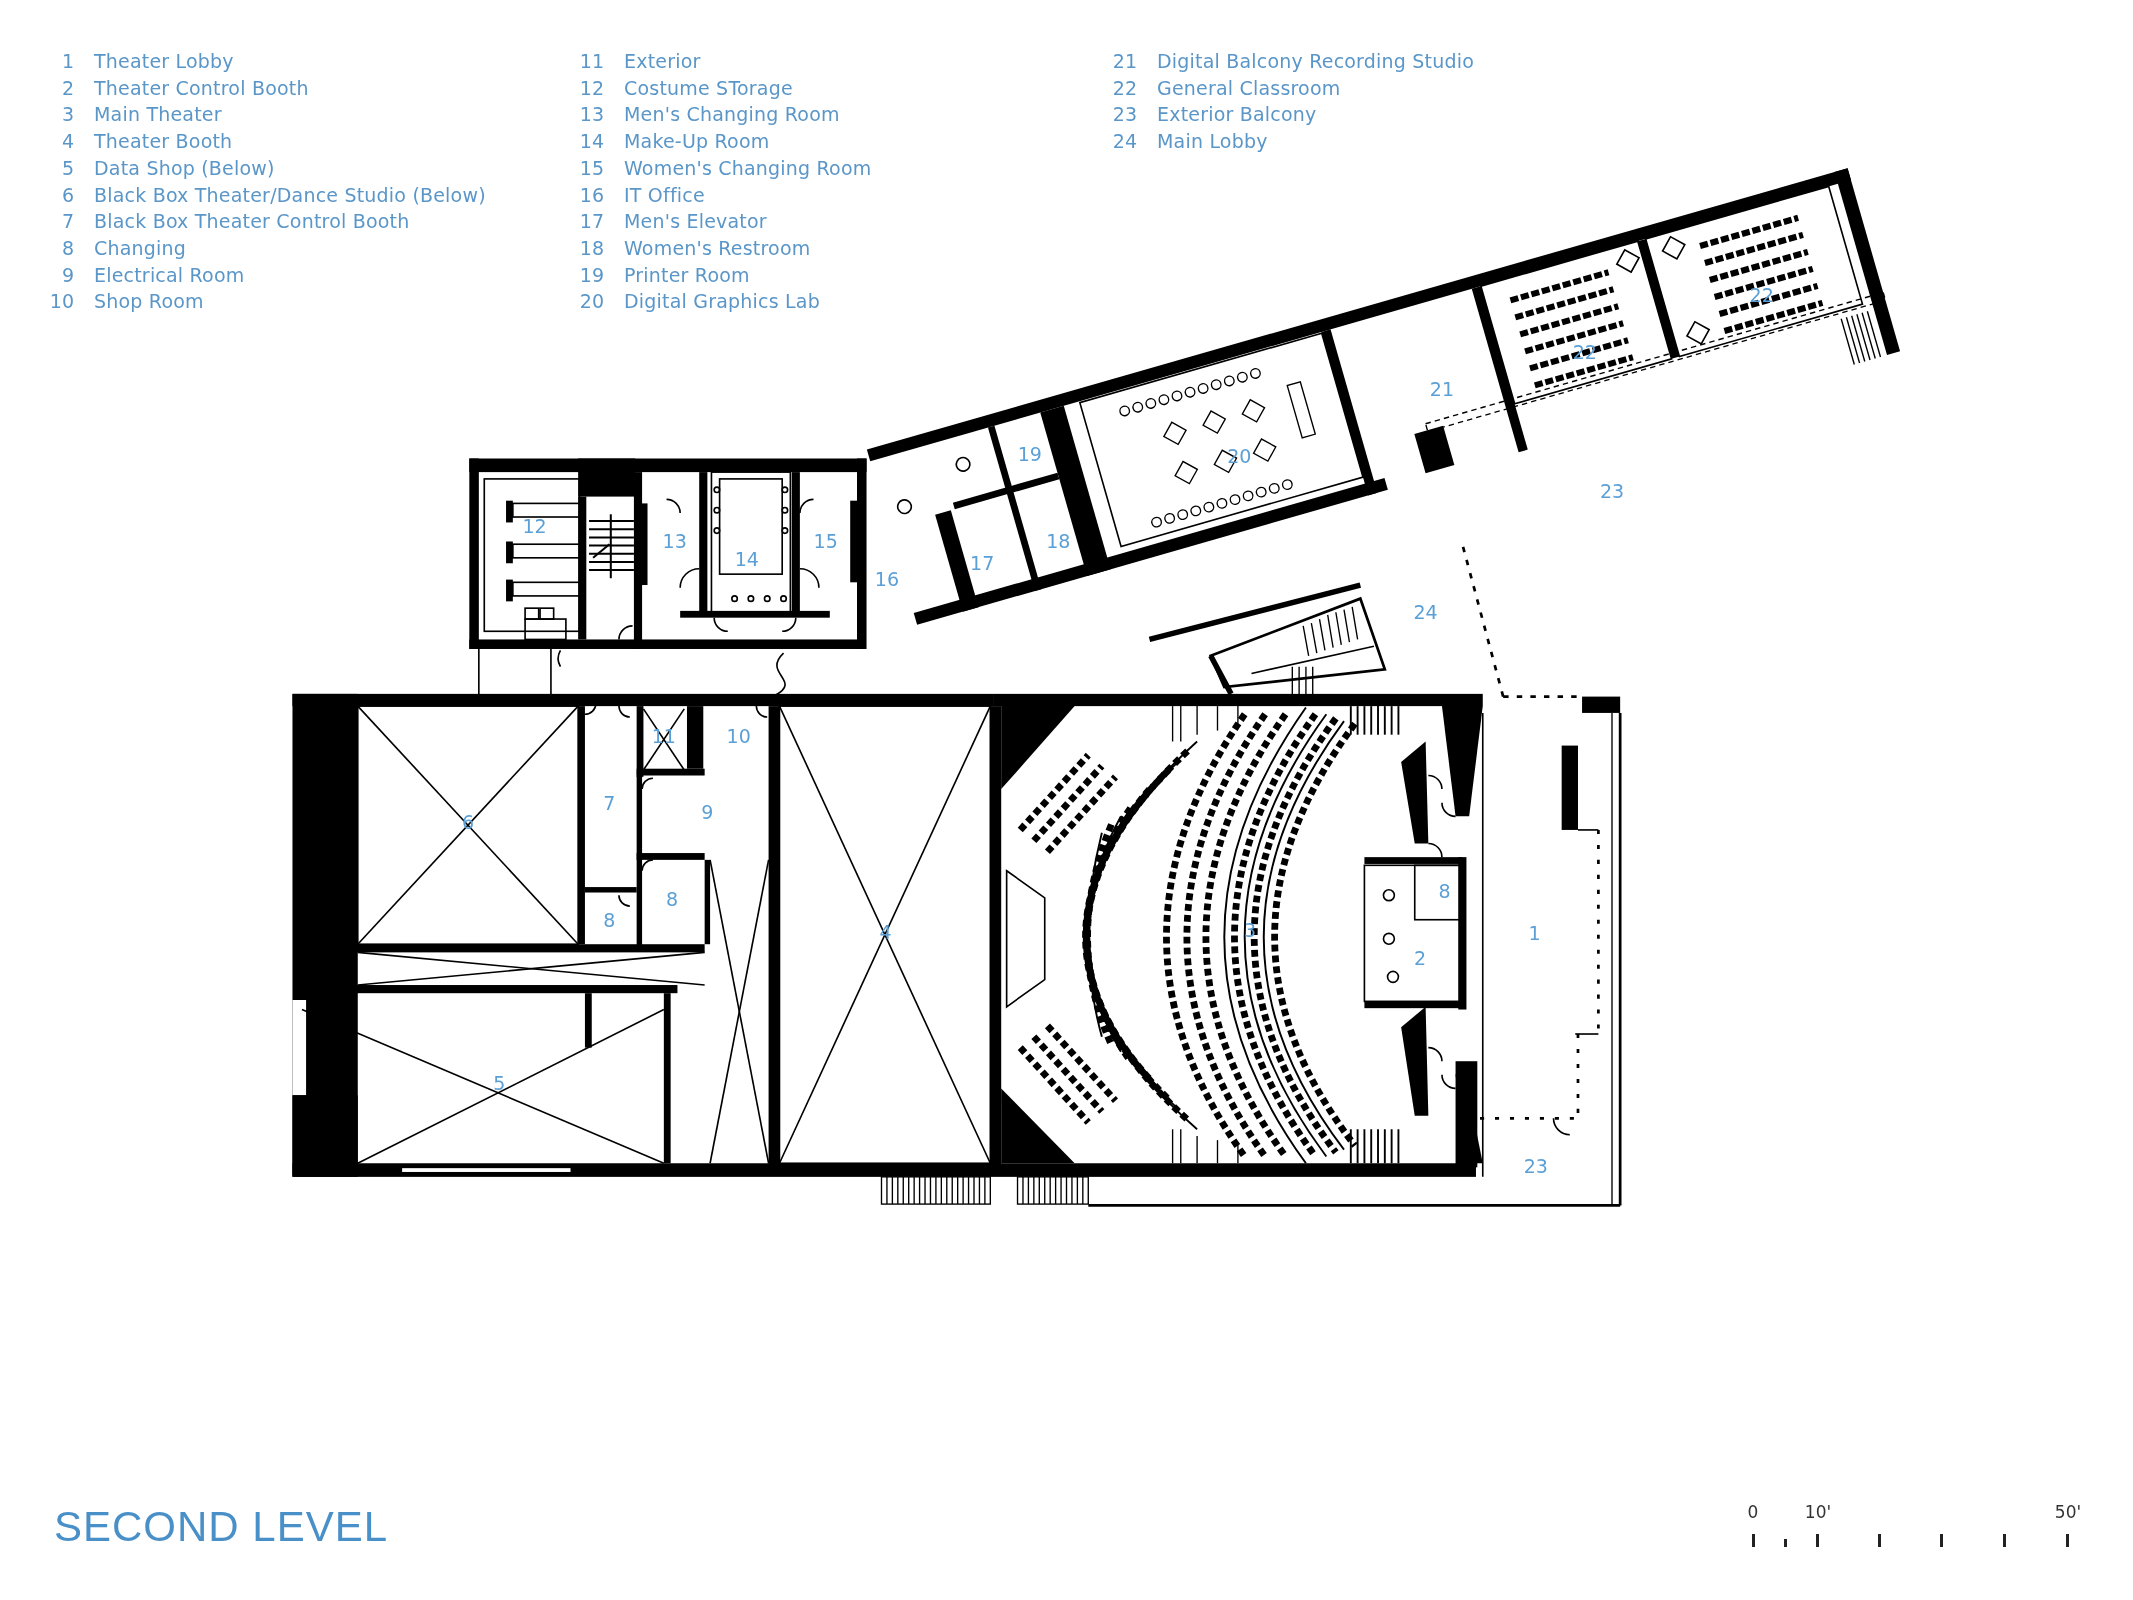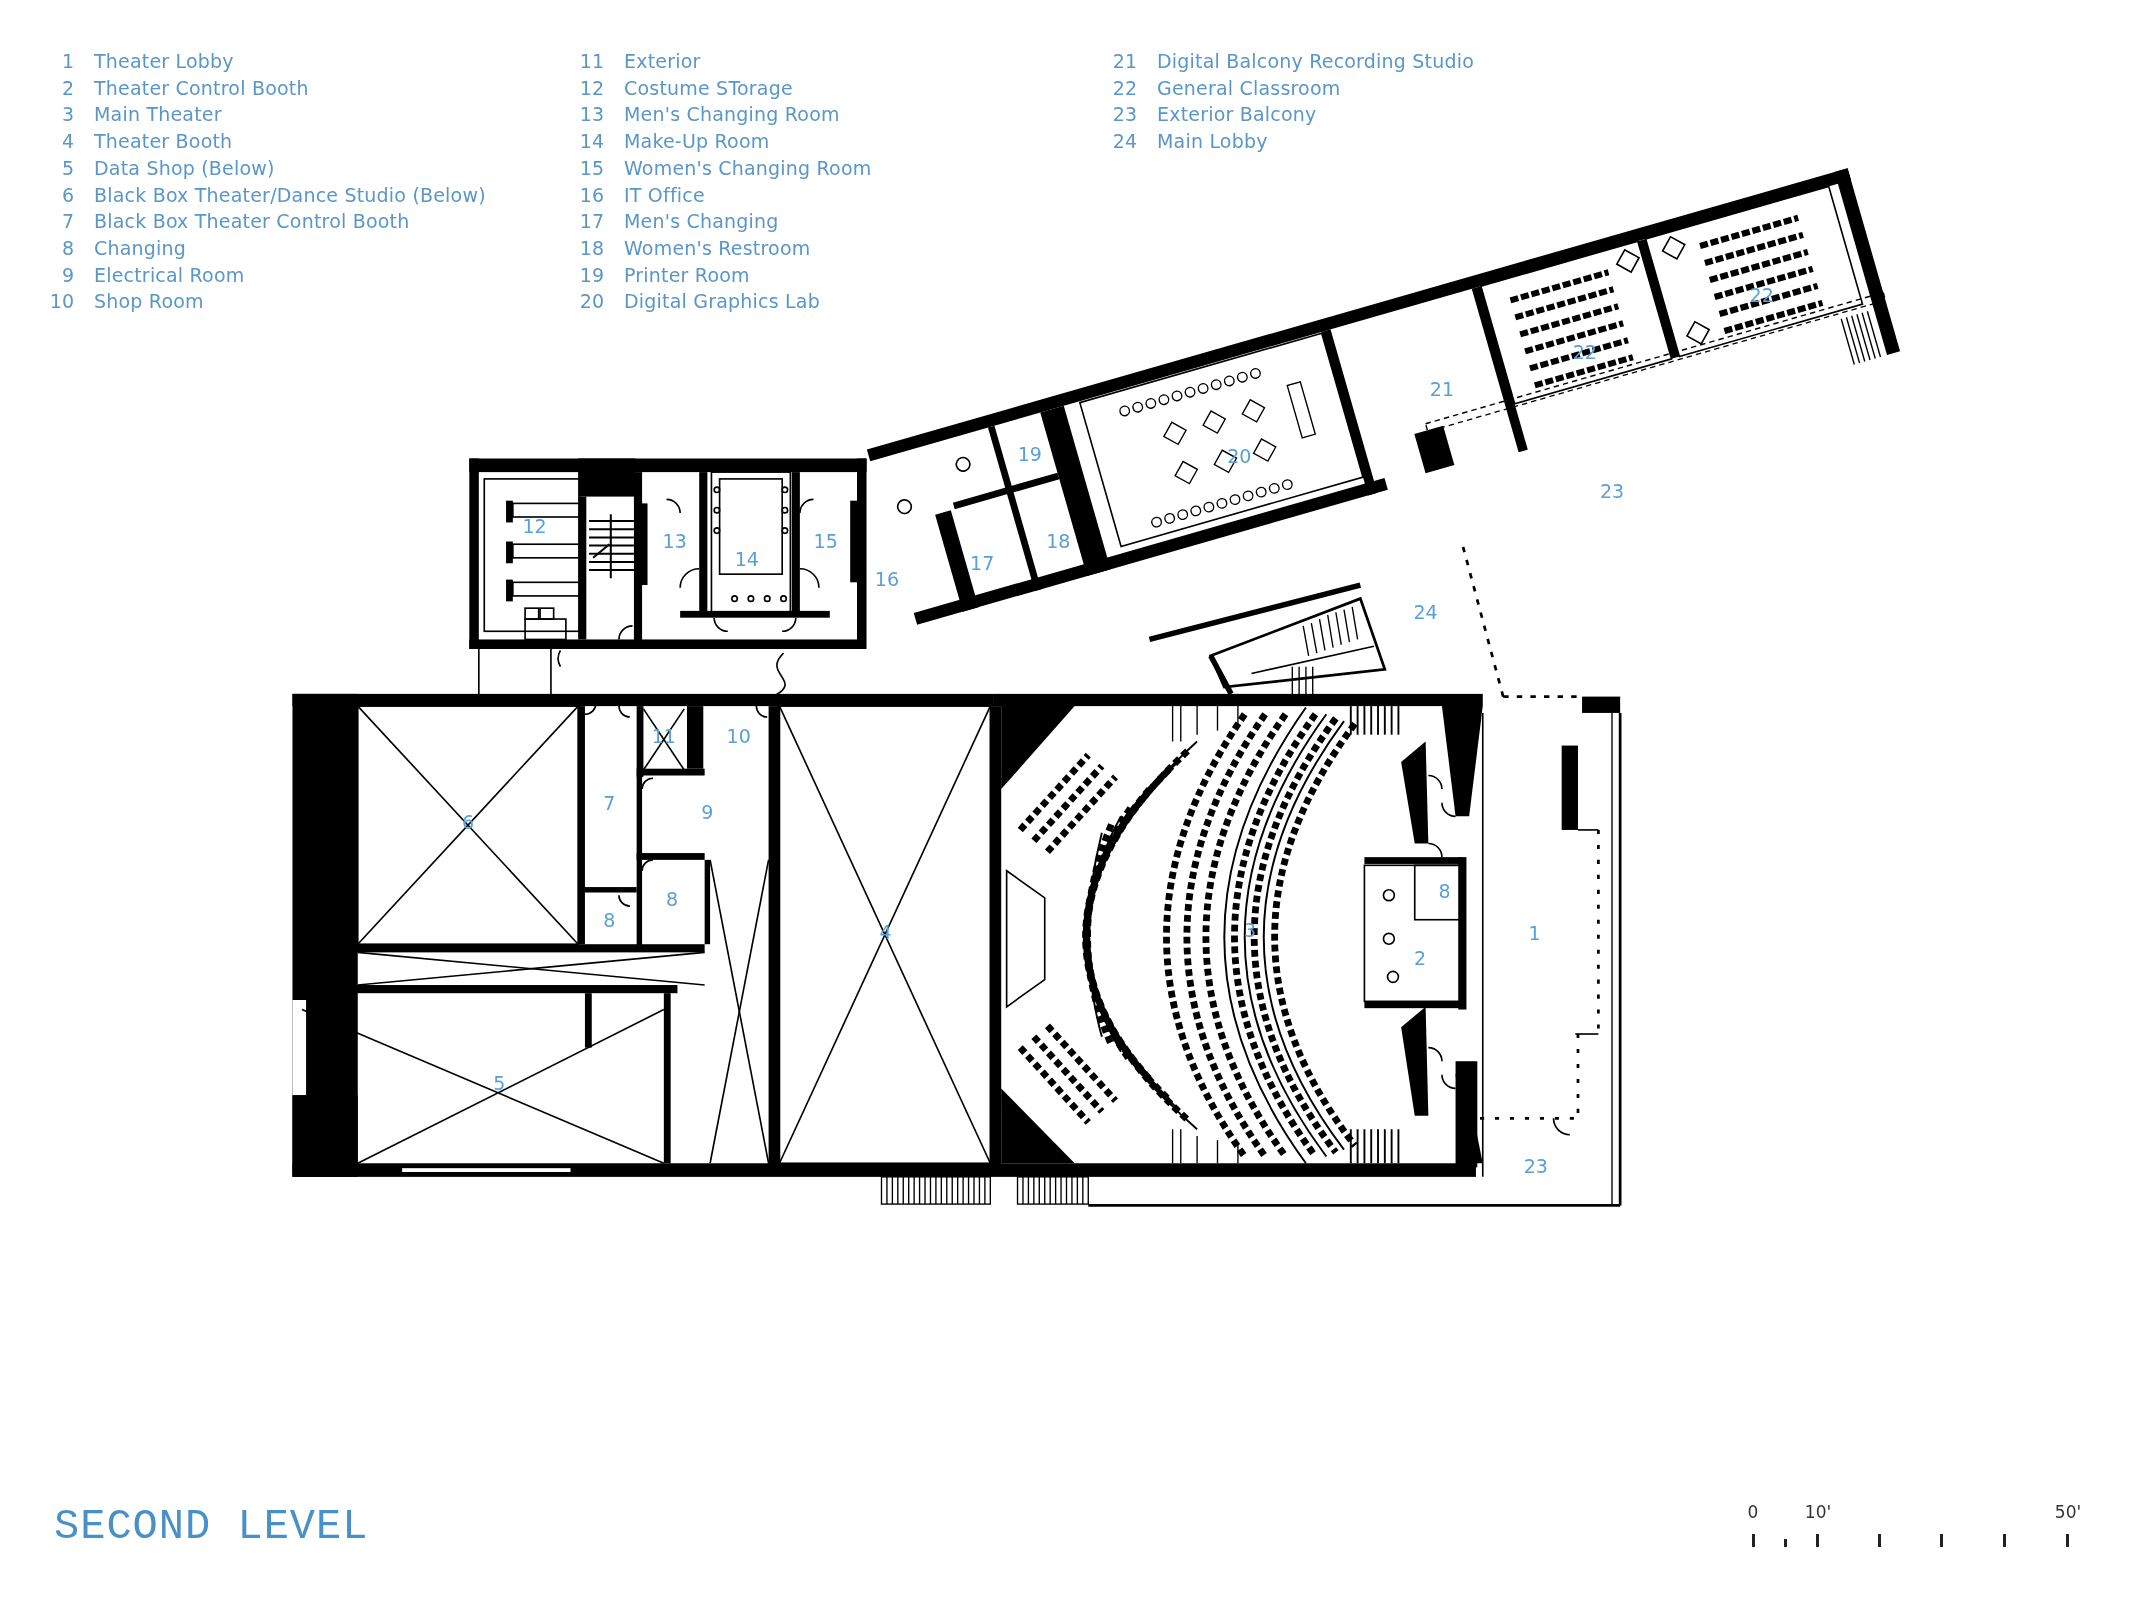--- a/index.html
+++ b/index.html
@@ -8,21 +8,21 @@
   .legend { position: absolute; font-family: "DejaVu Sans", sans-serif; font-size: 19px;
             color: #5a96c8; line-height: 26.7px; }
   .legend-row { display: flex; white-space: nowrap; }
   .legend-num { width: 34px; text-align: right; padding-right: 20px; color: #5a96c8; }
   .legend-label { color: #5a96c8; letter-spacing: 0.2px; text-align: right; }
   #legend-col-1 { left: 40px; top: 48px; }
   #legend-col-2 { left: 570px; top: 48px; }
   #legend-col-3 { left: 1103px; top: 48px; }
   .plan { position: absolute; left: 0; top: 0; width: 2133px; height: 1600px; }
   .room-label { font-family: "DejaVu Sans", sans-serif; font-size: 14px; fill: #5a9fd6; text-anchor: middle; dominant-baseline: middle; }
-  .title { position: absolute; left: 54px; top: 1503px; font-family: Liberation Mono, monospace;
+  .title { position: absolute; left: 54px; top: 1503px; font-family: Liberation Sans, sans-serif;
            font-size: 42px; color: #4a90c8; letter-spacing: 1px; }
   .scale { position: absolute; left: 1740px; top: 1502px; width: 360px; height: 60px; }
   .scale-label { position: absolute; top: 0; font-family: "DejaVu Sans", sans-serif; font-size: 17px; color: #333; transform: translateX(-50%); }
   .scale-tick { position: absolute; top: 32px; width: 3px; height: 13px; background: #222; }
   .scale-tick.small { height: 8px; top: 37px; }
 </style>
 </head>
 <body>
 
 <div class="legend" id="legend-col-1">
@@ -87,21 +87,21 @@
     <div class="legend-row">
       <span class="legend-num">15</span>
       <span class="legend-label">Women's Changing Room</span>
     </div>
     <div class="legend-row">
       <span class="legend-num">16</span>
       <span class="legend-label">IT Office</span>
     </div>
     <div class="legend-row">
       <span class="legend-num">17</span>
-      <span class="legend-label">Men's Changing</span>
+      <span class="legend-label">Men's Elevator</span>
     </div>
     <div class="legend-row">
       <span class="legend-num">18</span>
       <span class="legend-label">Women's Restroom</span>
     </div>
     <div class="legend-row">
       <span class="legend-num">19</span>
       <span class="legend-label">Printer Room</span>
     </div>
     <div class="legend-row">

